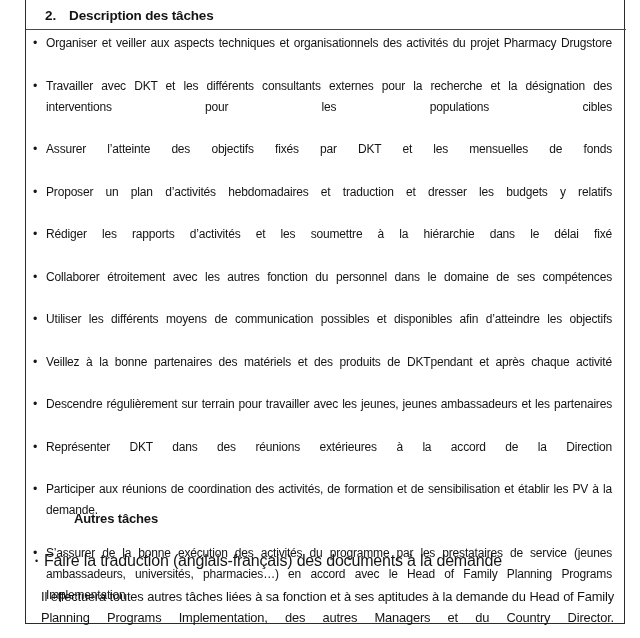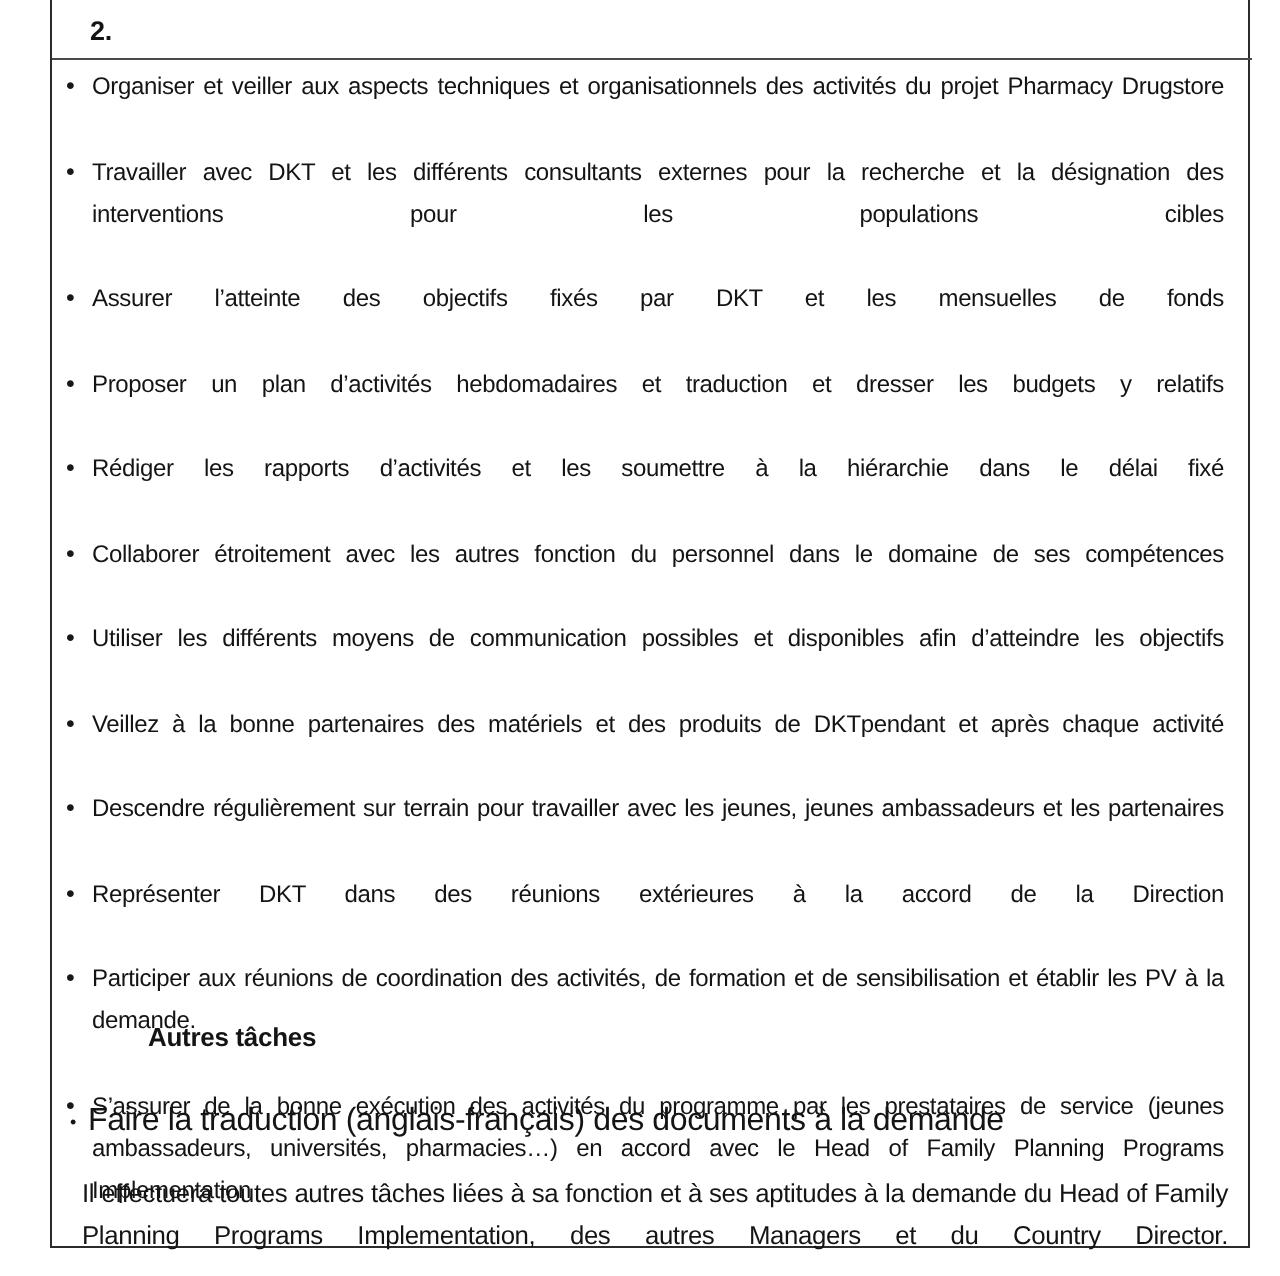--- a/index.html
+++ b/index.html
@@ -155,20 +155,21 @@
     width: 100%;
   }
 </style>
 </head>
 <body>
 
 <div class="page-frame">
 
   <div class="heading-row">
     <span class="heading-num">2.</span>
+    <span class="heading-text">Description des tâches</span>
   </div>
   <div class="heading-rule"></div>
 
   <div class="task-list">
       <div class="task-item">
         <span class="bullet">•</span>
         <span class="task-text">Organiser et veiller aux aspects techniques et organisationnels des activités du projet Pharmacy Drugstore</span>
       </div>
       <div class="task-item">
         <span class="bullet">•</span>

